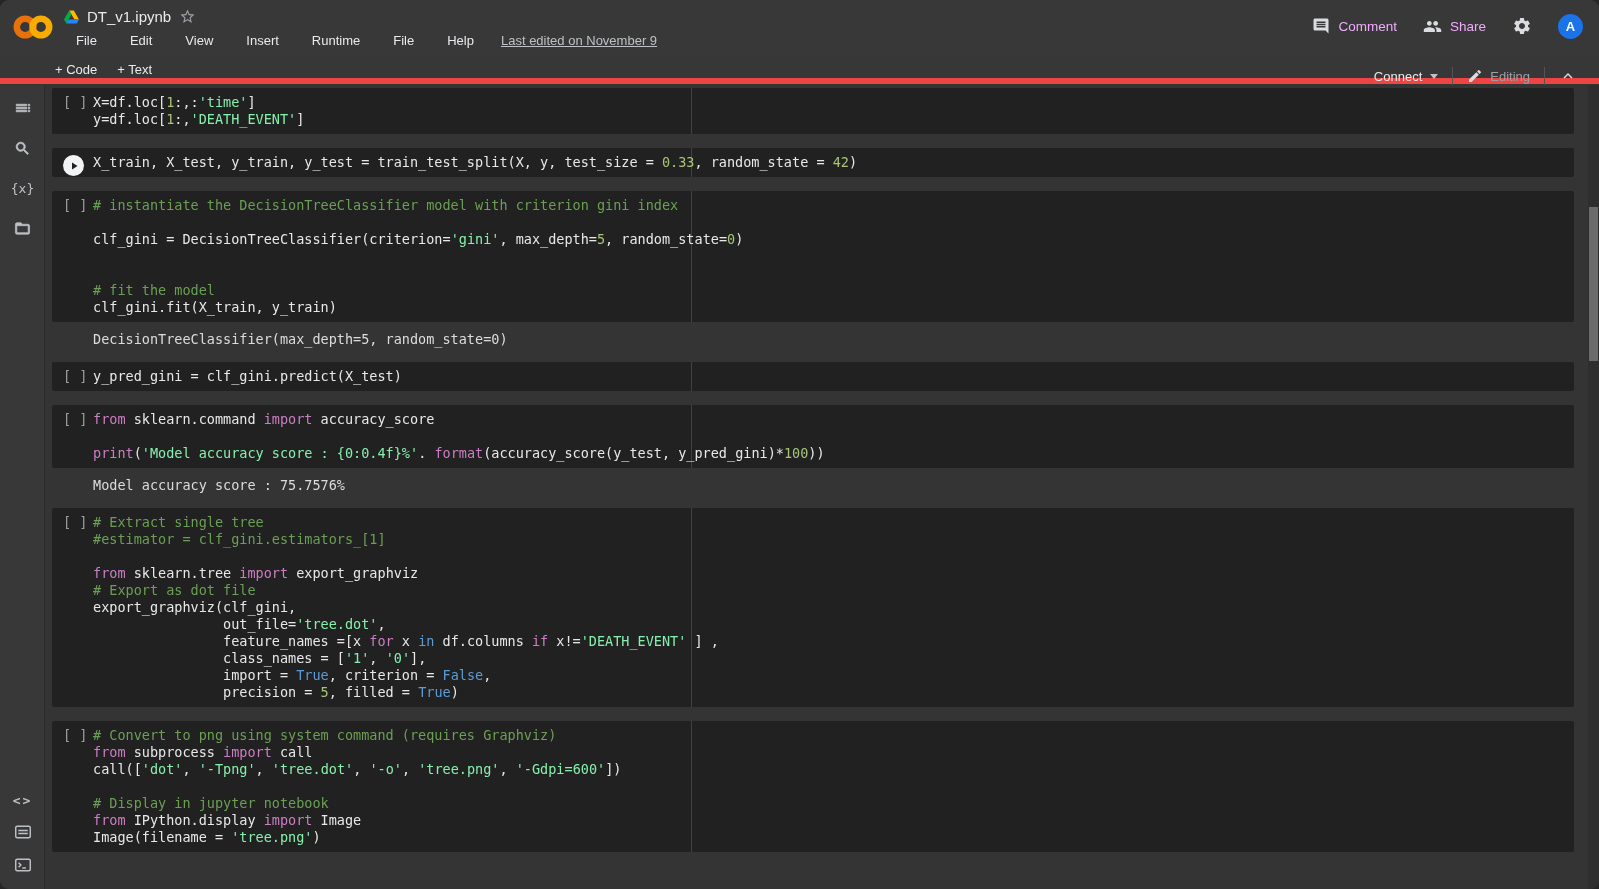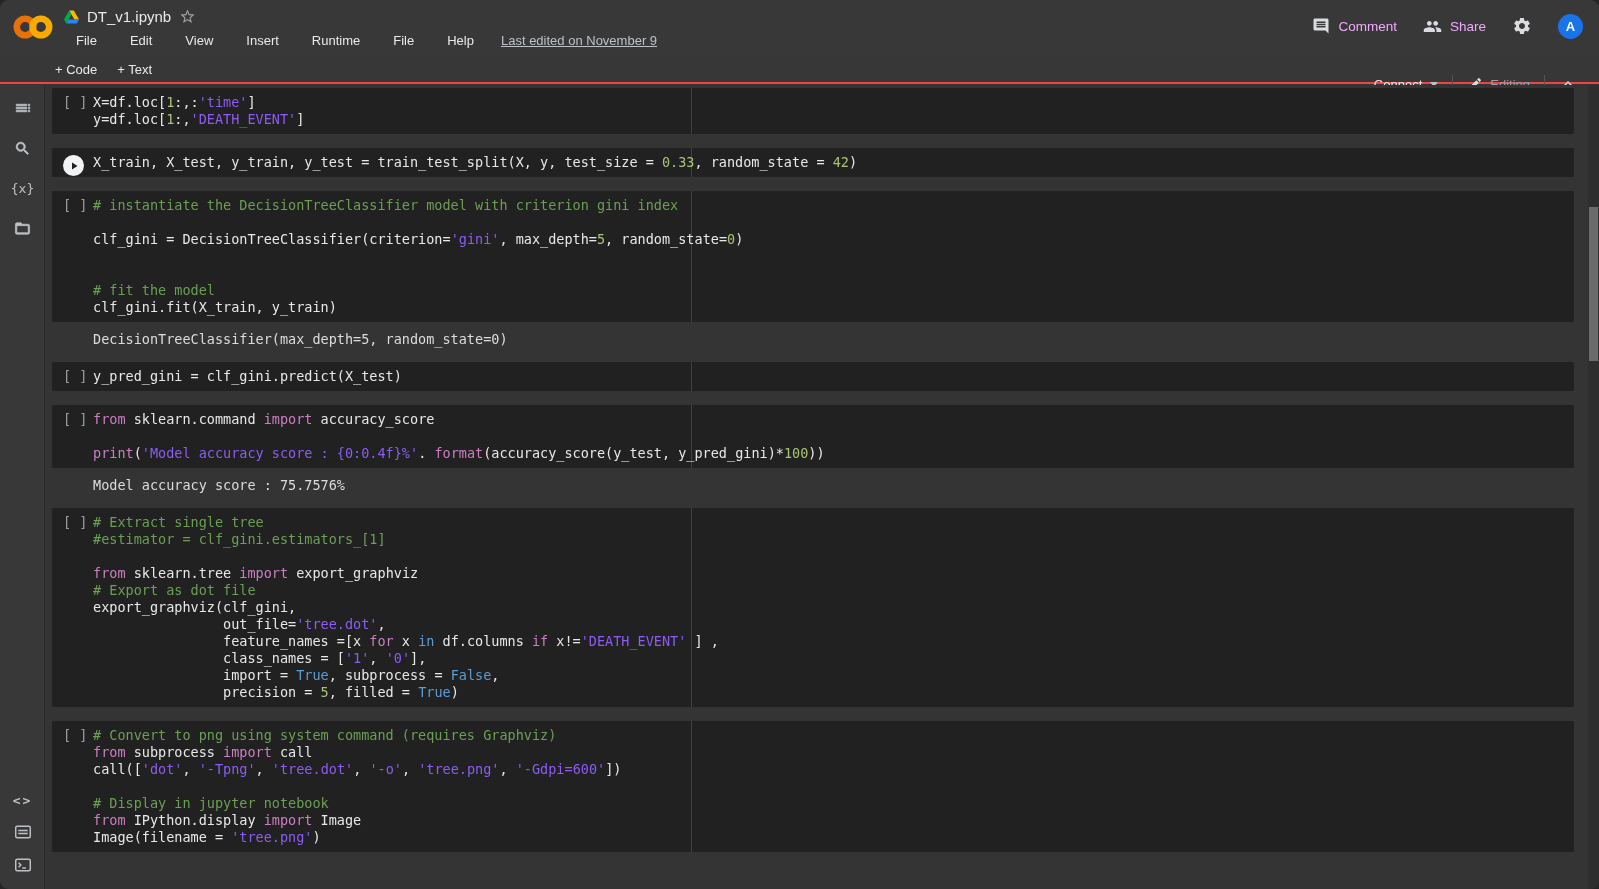--- a/index.html
+++ b/index.html
@@ -17,24 +17,24 @@
   .menu-row { position:absolute; left:64px; top:29px; height:22px; display:flex; align-items:center; gap:21px; font-size:13px; color:#e8eaed; }
   .menu-item { cursor:pointer;margin-left:12px; }
   .last-edited { color:#bdc1c6; text-decoration:underline; cursor:pointer; margin-left:6px; }
   .header-actions { position:absolute; right:16px; top:10px; height:32px; display:flex; align-items:center; gap:26px; }
   .hbtn { display:flex; align-items:center; gap:8px; font-size:13.5px; color:#f0abfc; cursor:pointer; }
   .hbtn svg, .iconbtn svg { fill:#dadce0; }
   .iconbtn { display:flex; cursor:pointer; }
   .avatar { width:25px; height:25px; border-radius:50%; background:#1a73e8; color:#fff; font-size:13px; font-weight:bold;
             display:flex; align-items:center; justify-content:center; cursor:pointer; }
   
-  .toolbar { position:absolute; top:55px; left:0; right:0; height:29px; background:#373737; border-bottom:2px solid #ef4444; }
+  .toolbar { position:absolute; top:55px; left:0; right:0; height:29px; background:#373737; border-bottom:6px solid #ef4444; }
   .tb-left { position:absolute; left:55px; top:0; height:28px; display:flex; align-items:center; gap:20px; }
   .tb-btn { font-size:13px; color:#e8eaed; cursor:pointer; display:flex; align-items:center; gap:6px; }
-  .tb-right { position:absolute; right:22px; top:15px; height:28px; display:flex; align-items:center; gap:14px; }
+  .tb-right { position:absolute; right:22px; top:7px; height:28px; display:flex; align-items:center; gap:14px; }
   .connect { display:flex; align-items:center; gap:8px; font-size:13px; color:#e8eaed; cursor:pointer; }
   .caret-down { width:0; height:0; border-left:4px solid transparent; border-right:4px solid transparent; border-top:5px solid #bdc1c6; }
   .tb-divider { width:1px; height:18px; background:#545454; }
   .editing { display:flex; align-items:center; gap:7px; font-size:13px; color:#9aa0a6; cursor:pointer; }
   .editing svg { fill:#dadce0; }
   .collapse { display:flex; cursor:pointer; }
   .collapse svg { fill:#dadce0; }
   
   .sidebar { position:absolute; top:85px; left:0; bottom:0; width:45px; background:#383838; border-right:1px solid #2b2b2b; }
   .side-icon { position:absolute; left:0; width:45px; height:30px; display:flex; align-items:center; justify-content:center;
@@ -50,21 +50,21 @@
   .gutter { width:41px; flex:0 0 41px; padding:6px 0 0 11px; color:#9e9e9e;
             font-family:"DejaVu Sans Mono", monospace; font-size:13.5px; line-height:17px; cursor:pointer; }
   .playbtn { display:inline-flex; width:21px; height:21px; border-radius:50%; background:#f1f3f4;
              align-items:center; justify-content:center; margin-top:1px; }
   .playbtn svg { fill:#212121; }
   .editor { position:relative; flex:1; padding:6px 0; overflow:hidden; }
   .ruler { position:absolute; left:598px; top:0; bottom:0; width:1px; background:#414141; }
   .line { position:relative; white-space:pre; font-family:"DejaVu Sans Mono", monospace; font-size:13.5px; line-height:17px; }
   .tok-p { color:#e8e8e8; }
   .tok-c { color:#6a9f54; }
-  .tok-s { color:#8b5cf6;margin-top:16px; }
+  .tok-s { color:#86efac;margin-top:16px; }
   .tok-k { color:#cc7ec2; }
   .tok-n { color:#a8c476; }
   .tok-b { color:#5c9cd6; }
   .output { margin:9px 0 5px 41px; color:#dcdcdc; font-family:"DejaVu Sans Mono", monospace;
             font-size:13.5px; line-height:17px; white-space:pre; }
   
   .scrollbar { position:absolute; top:85px; right:0; bottom:0; width:11px; background:#2e2e2e; }
   .scroll-thumb { position:absolute; left:1px; right:1px; top:122px; height:154px; background:#6b6b6b; cursor:pointer; }
 </style>
 </head>
@@ -259,21 +259,21 @@
               <div class="ruler"></div>
               <div class="line"><span class="tok-c"># Extract single tree</span></div>
               <div class="line"><span class="tok-c">#estimator = clf_gini.estimators_[1]</span></div>
               <div class="line">&nbsp;</div>
               <div class="line"><span class="tok-k">from</span><span class="tok-p"> sklearn.tree </span><span class="tok-k">import</span><span class="tok-p"> export_graphviz</span></div>
               <div class="line"><span class="tok-c"># Export as dot file</span></div>
               <div class="line"><span class="tok-p">export_graphviz(clf_gini,</span></div>
               <div class="line"><span class="tok-p">                out_file=</span><span class="tok-s">'tree.dot'</span><span class="tok-p">,</span></div>
               <div class="line"><span class="tok-p">                feature_names =[x </span><span class="tok-k">for</span><span class="tok-p"> x </span><span class="tok-b">in</span><span class="tok-p"> df.columns </span><span class="tok-k">if</span><span class="tok-p"> x!=</span><span class="tok-s">'DEATH_EVENT'</span><span class="tok-p"> ] ,</span></div>
               <div class="line"><span class="tok-p">                class_names = [</span><span class="tok-s">'1'</span><span class="tok-p">, </span><span class="tok-s">'0'</span><span class="tok-p">],</span></div>
-              <div class="line"><span class="tok-p">                import = </span><span class="tok-b">True</span><span class="tok-p">, subprocess = </span><span class="tok-b">False</span><span class="tok-p">,</span></div>
+              <div class="line"><span class="tok-p">                import = </span><span class="tok-b">True</span><span class="tok-p">, criterion = </span><span class="tok-b">False</span><span class="tok-p">,</span></div>
               <div class="line"><span class="tok-p">                precision = </span><span class="tok-n">5</span><span class="tok-p">, filled = </span><span class="tok-b">True</span><span class="tok-p">)</span></div>
             </div>
           </div>
         </div>
         <div class="cellwrap">
           <div class="cell">
             <div class="gutter">[ ]</div>
             <div class="editor">
               <div class="ruler"></div>
               <div class="line"><span class="tok-c"># Convert to png using system command (requires Graphviz)</span></div>

